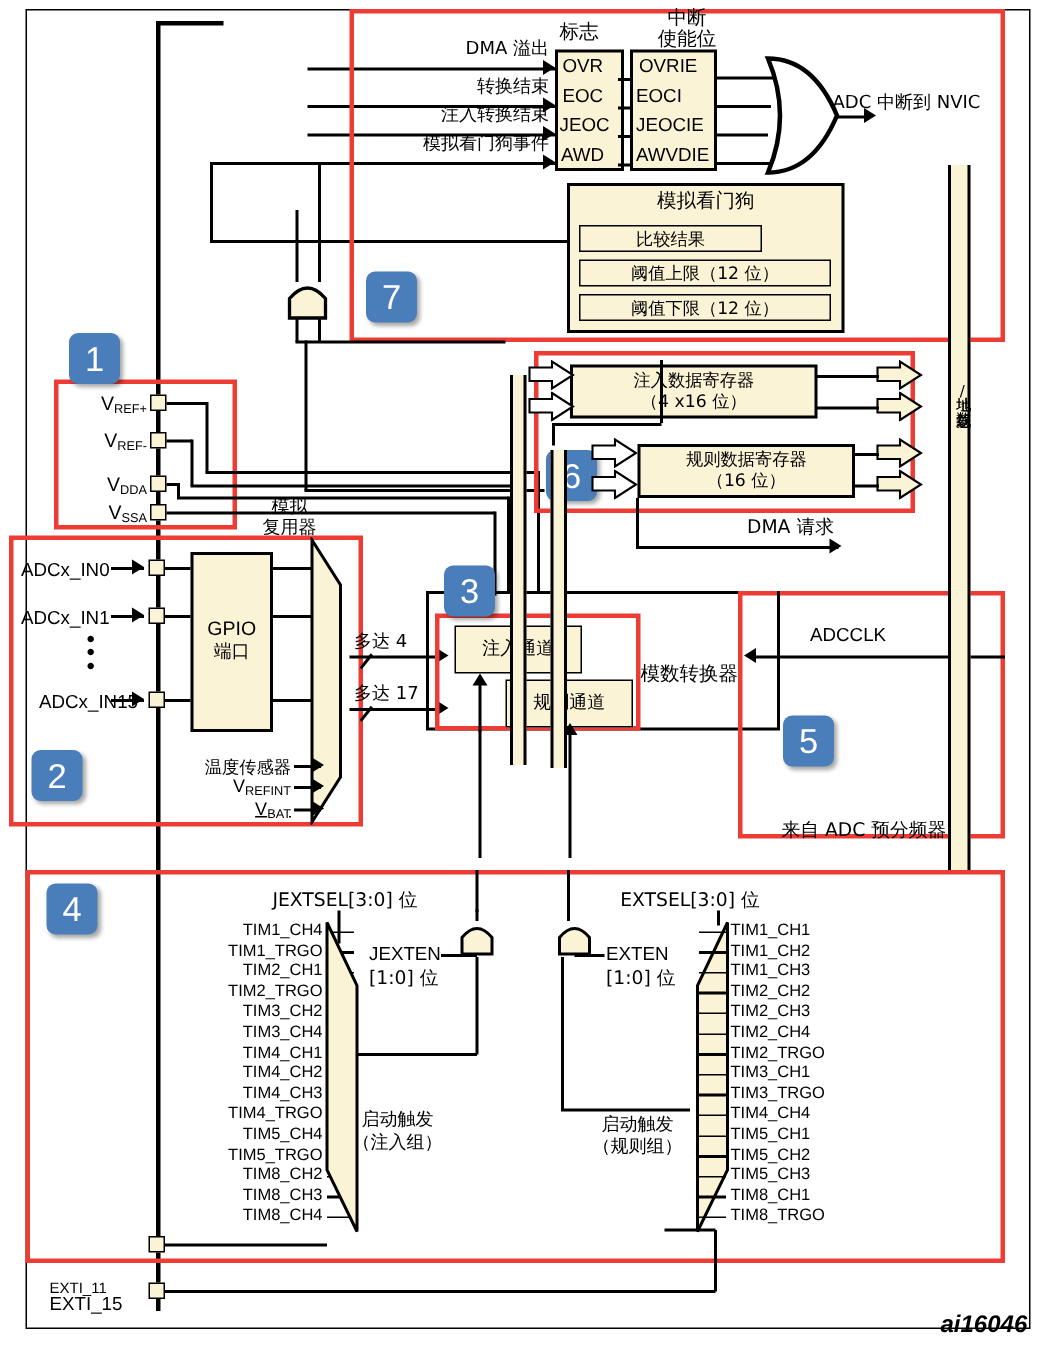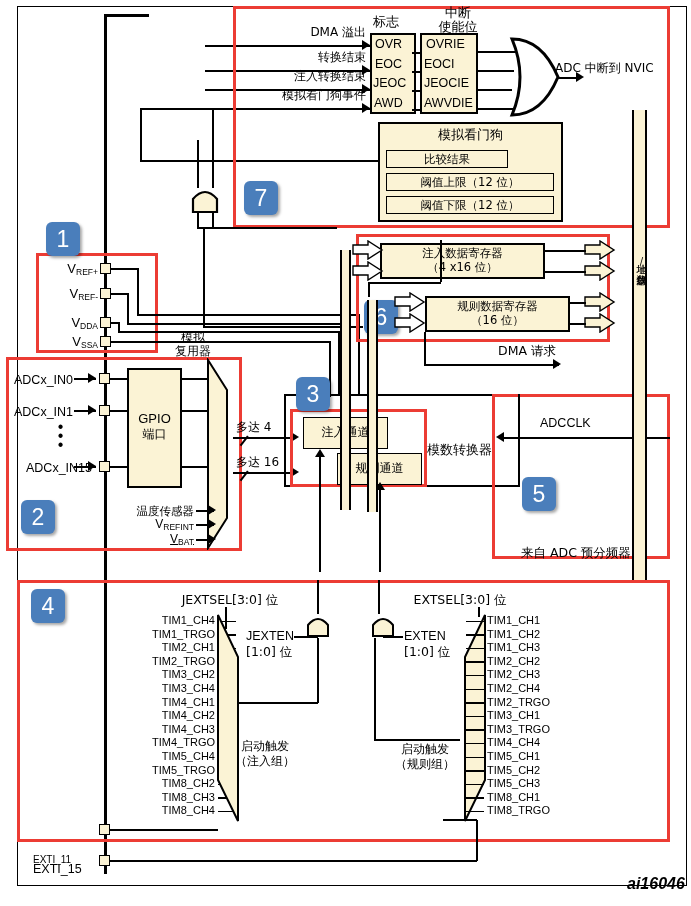--- a/index.html
+++ b/index.html
@@ -190,21 +190,21 @@
   <div class="ln hl abs" style="left:196px;top:510px;width:18px;"></div>
   <div class="arrowR" style="left:208px;top:505px;"></div>
   <div class="ln hl abs" style="left:196px;top:524px;width:18px;"></div>
   <div class="arrowR" style="left:208px;top:519px;"></div>
   <div class="ln hl abs" style="left:196px;top:539px;width:18px;"></div>
   <div class="arrowR" style="left:208px;top:534px;"></div>
 
   <div class="ln hl abs" style="left:233px;top:437px;width:62px;"></div>
   <div class="ln hl abs" style="left:233px;top:472px;width:62px;"></div>
   <div class="lbl cn" style="left:236px;top:421px;font-size:12px;">多达 4</div>
-  <div class="lbl cn" style="left:236px;top:456px;font-size:12px;">多达 16</div>
+  <div class="lbl cn" style="left:236px;top:456px;font-size:12px;">多达 17</div>
   <div class="slash" style="left:238px;top:440px;"></div>
   <div class="slash" style="left:238px;top:475px;"></div>
   <div class="arrowR" style="left:291px;top:432px;"></div>
   <div class="arrowR" style="left:291px;top:467px;"></div>
 
   <div class="abs" style="left:284px;top:394px;width:236px;height:93px;border:2.5px solid #000;box-sizing:border-box;"></div>
   <div class="lbl cn" style="left:427px;top:443px;font-size:13px;">模数转换器</div>
 
   <div class="rbox" style="left:290px;top:409px;width:137px;height:78px;"></div>
   <div class="badge" style="left:296px;top:377px;">3</div>

